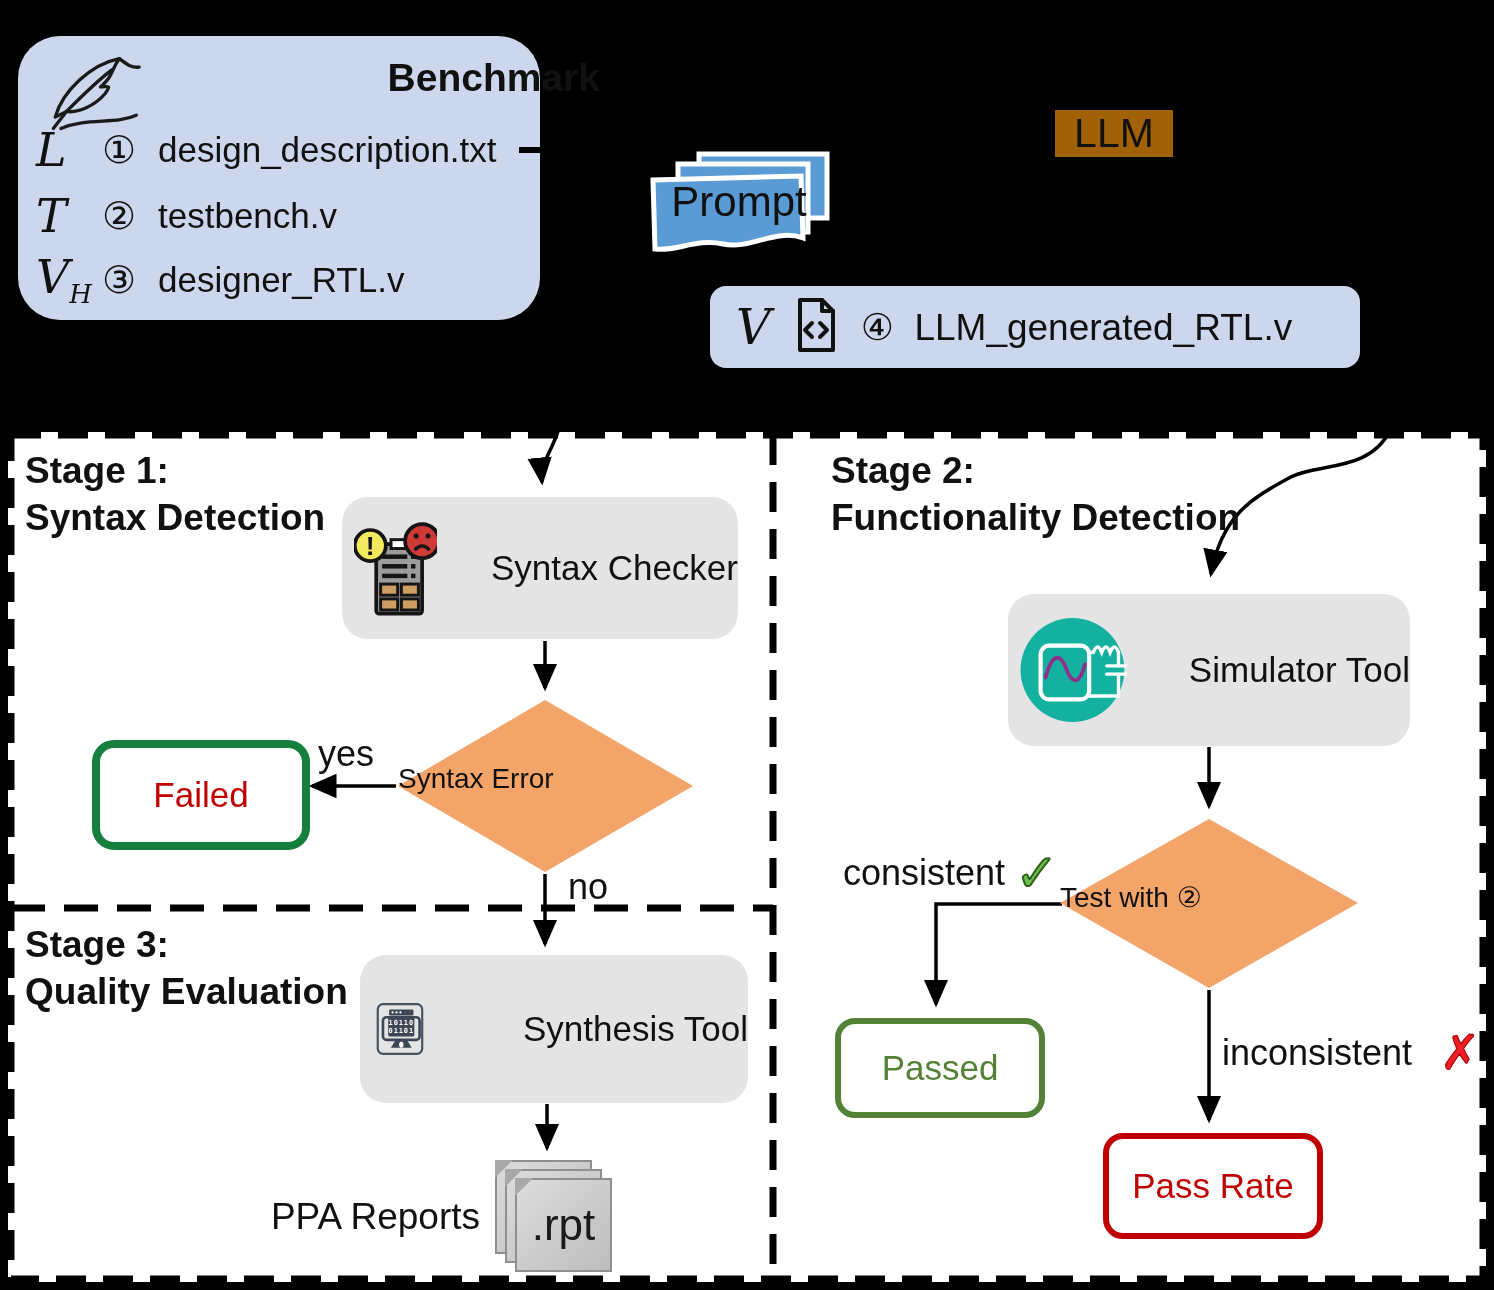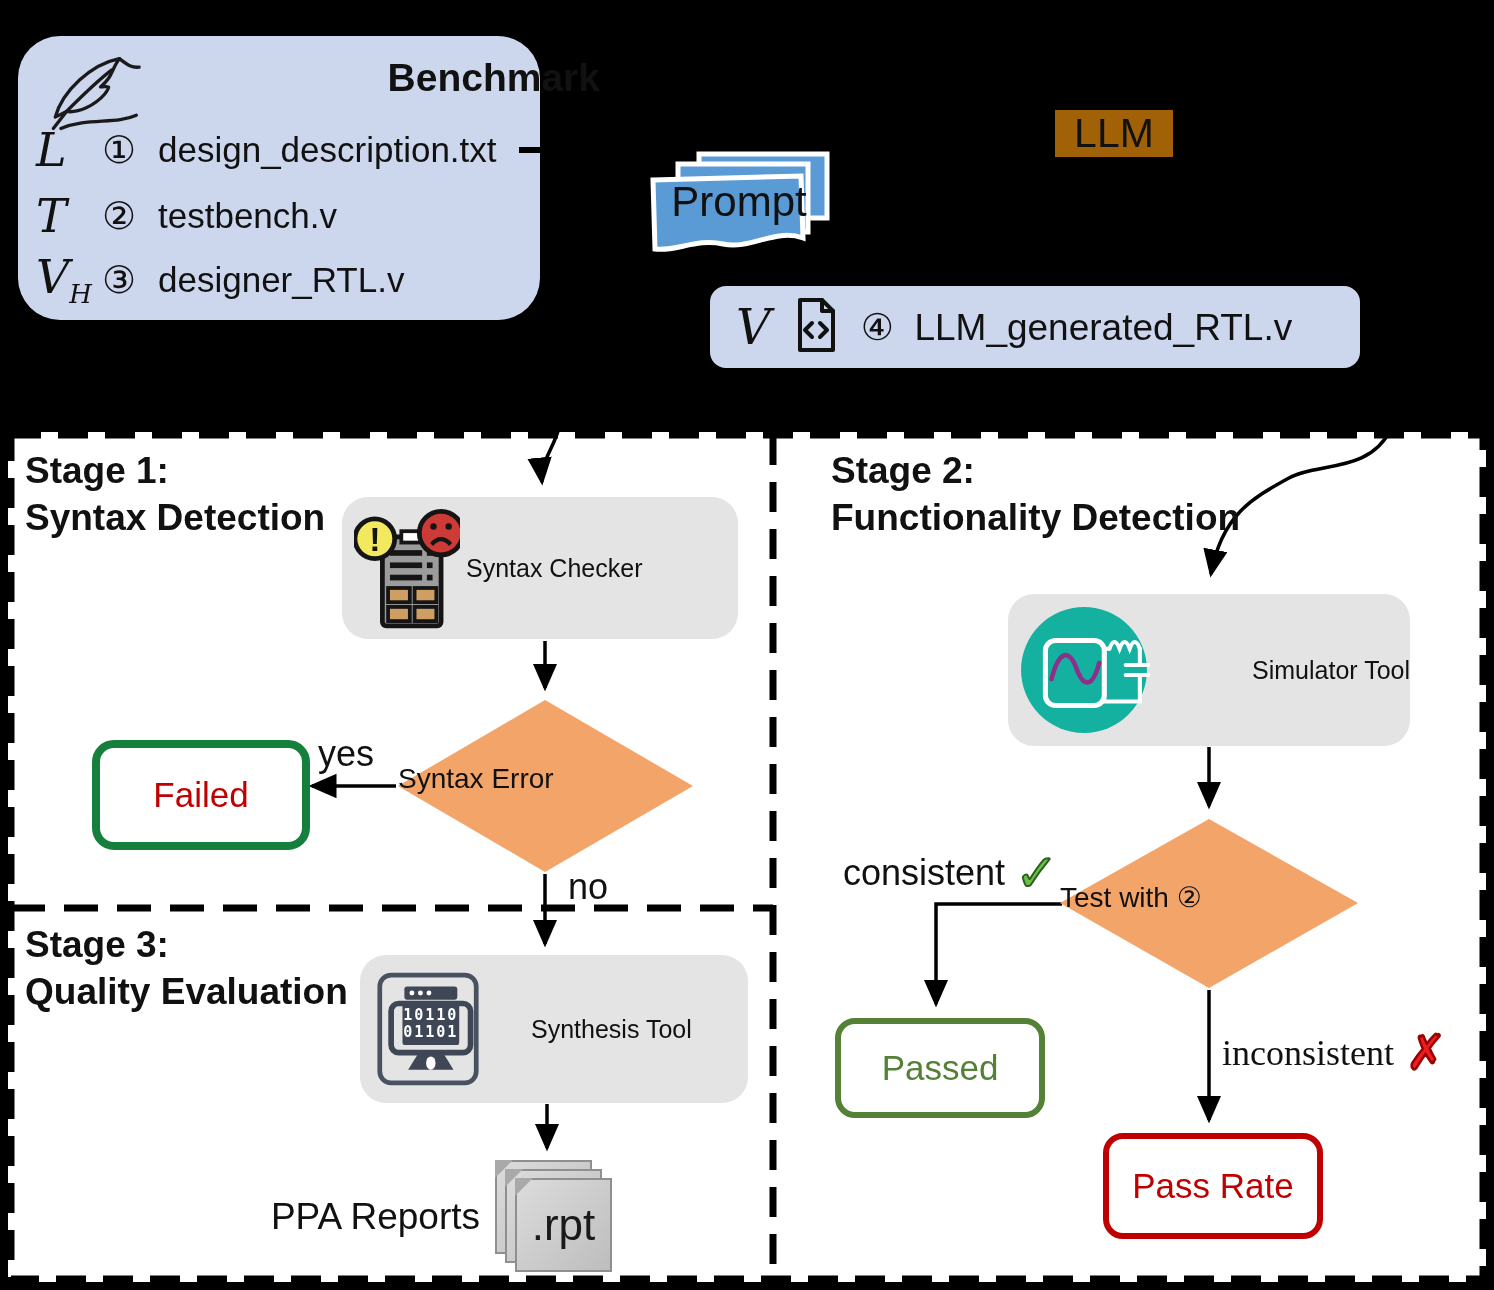--- a/index.html
+++ b/index.html
@@ -35,21 +35,21 @@
     font-style:italic;font-size:48px;margin:0 22px 0 26px;}
   .generated-box .gen-label{font-size:37px;margin-left:22px;white-space:nowrap;}
   
   .panel{left:8px;top:432px;width:1478px;height:850px;background:#fff;}
   svg.overlay{left:0;top:0;pointer-events:none;}
   .stage-label{font-weight:bold;font-size:37px;line-height:47px;white-space:pre-line;}
   .stage1-label{left:25px;top:447px;}
   .stage2-label{left:831px;top:447px;}
   .stage3-label{left:25px;top:921px;}
   .node-box{background:#e4e4e4;border-radius:26px;display:flex;align-items:center;}
-  .node-box .node-label{font-size:25px;white-space:nowrap;}
+  .node-box .node-label{font-size:35px;white-space:nowrap;margin-left:48px;}
   .syntax-box{left:342px;top:497px;width:396px;height:142px;}
   .syntax-box svg{margin:4px 6px 0 12px;}
   .synthesis-box{left:360px;top:955px;width:388px;height:148px;gap:37px;}
   .synthesis-box svg{margin:0 14px 0 16px;}
   .simulator-box{left:1008px;top:594px;width:402px;height:152px;justify-content:space-between;}
   .simulator-box svg{margin:0 14px 0 10px;}
   .diamond-label{font-size:28px;text-align:left;}
   .syntax-error-label{left:398px;top:763px;width:296px;}
   .test-with-label{left:1060px;top:881px;width:298px;}
   .result-box{background:#fff;display:flex;align-items:center;justify-content:center;
@@ -57,21 +57,21 @@
   .failed-box{left:92px;top:740px;width:202px;height:94px;
     border:8px solid #15803d;border-radius:22px;color:#c00000;}
   .passed-box{left:835px;top:1018px;width:198px;height:88px;
     border:6px solid #538135;border-radius:20px;color:#538135;}
   .passrate-box{left:1103px;top:1133px;width:208px;height:94px;
     border:6px solid #c00000;border-radius:20px;color:#c00000;}
   .edge-label{font-size:36px;}
   .yes-label{left:318px;top:733px;}
   .no-label{left:568px;top:866px;}
   .consistent-label{left:843px;top:852px;display:flex;align-items:center;gap:10px;}
-  .inconsistent-label{left:1222px;top:1032px;display:flex;align-items:center;gap:12px;font-family:Liberation Serif, serif;}
+  .inconsistent-label{left:1222px;top:1032px;display:flex;align-items:center;gap:28px;}
   .mark-check{color:#6abf4b;font-size:52px;font-weight:bold;
     -webkit-text-stroke:2px #2f5d1d;line-height:40px;}
   .mark-cross{color:#ee1c24;font-size:48px;font-weight:bold;
     -webkit-text-stroke:1px #990000;line-height:40px;}
   
   .rpt-stack{left:495px;top:1160px;width:120px;height:118px;}
   .doc{position:absolute;width:93px;height:90px;background:linear-gradient(135deg,#dcdcdc,#bdbdbd);
     border:2px solid #8f8f8f;}
   .doc::before{content:"";position:absolute;left:-2px;top:-2px;
     border:9px solid transparent;border-top-color:#a9a9a9;border-left-color:#a9a9a9;}

